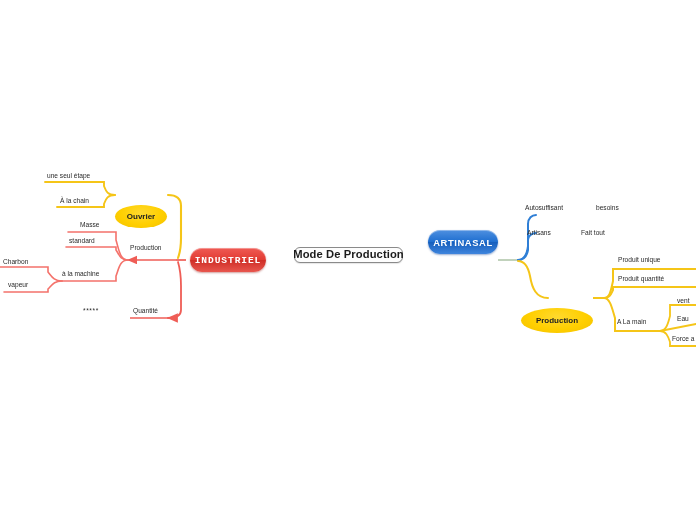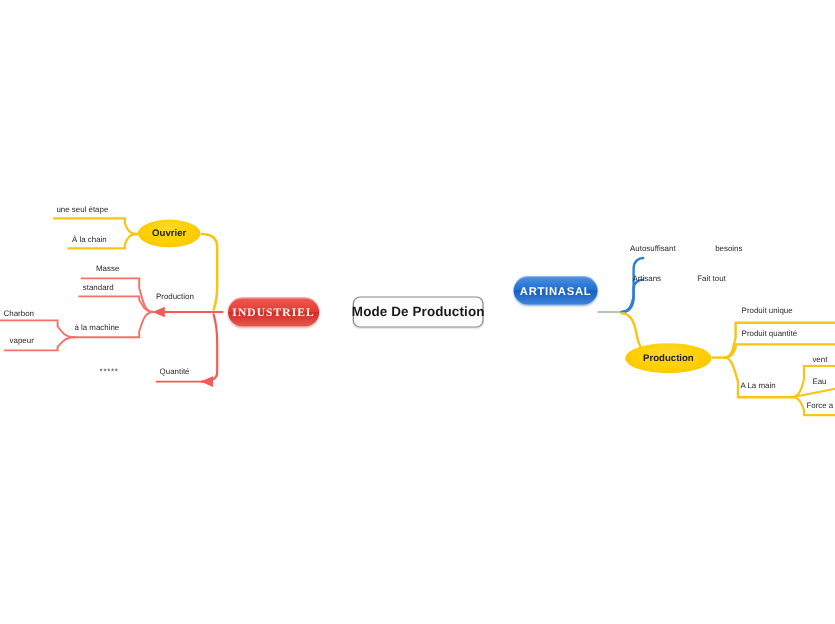--- a/index.html
+++ b/index.html
@@ -29,29 +29,28 @@
   .node {
     position: absolute;
     box-sizing: border-box;
     white-space: nowrap;
   }
   
   .root-node {
     left: 294px;
     top: 247px;
     width: 109px;
-    height: 26px;
+    height: 16px;
     border: 1.6px solid #8a8a8a;
     border-radius: 6px;
     background: #fdfdfd;
     color: #1b1b1b;
     font-size: 11.2px;
     font-weight: bold;
     display: flex;
-    align-items: center;
     justify-content: center;
     letter-spacing: 0.1px;
     box-shadow: 0 1px 1px rgba(0,0,0,0.10);
   }
   
   .pill {
     height: 24px;
     border-radius: 14px;
     display: flex;
     align-items: center;
@@ -61,20 +60,21 @@
     font-weight: bold;
     letter-spacing: 0.9px;
     font-family: "Liberation Serif", serif;
   }
   .pill-red {
     left: 190px;
     top: 248px;
     width: 76px;
     background: linear-gradient(to bottom, #ef5a54 0%, #e23c33 48%, #cf2e26 52%, #e8564e 100%);
     box-shadow: 0 1px 2px rgba(150,40,35,0.45), inset 0 1px 0 rgba(255,255,255,0.35);
+    font-family: Liberation Mono, monospace;
   }
   .pill-blue {
     left: 428px;
     top: 230px;
     width: 70px;
     background: linear-gradient(to bottom, #4f90e0 0%, #1f6fd0 48%, #165fbd 52%, #3f85dd 100%);
     box-shadow: 0 1px 2px rgba(25,70,150,0.45), inset 0 1px 0 rgba(255,255,255,0.35);
     letter-spacing: 0.6px;
     font-family: "Liberation Sans", sans-serif;
     font-size: 9.4px;
@@ -82,20 +82,21 @@
   
   .ellipse {
     border-radius: 50%;
     background: radial-gradient(ellipse at 50% 35%, #ffd92e 0%, #ffcf00 55%, #f2c000 100%);
     display: flex;
     align-items: center;
     justify-content: center;
     color: #222222;
     font-size: 8px;
     font-weight: bold;
+    margin-top: 22px;
   }
   .ellipse-ouvrier {
     left: 115px;
     top: 183px;
     width: 52px;
     height: 23px;
   }
   .ellipse-production {
     left: 521px;
     top: 286px;

